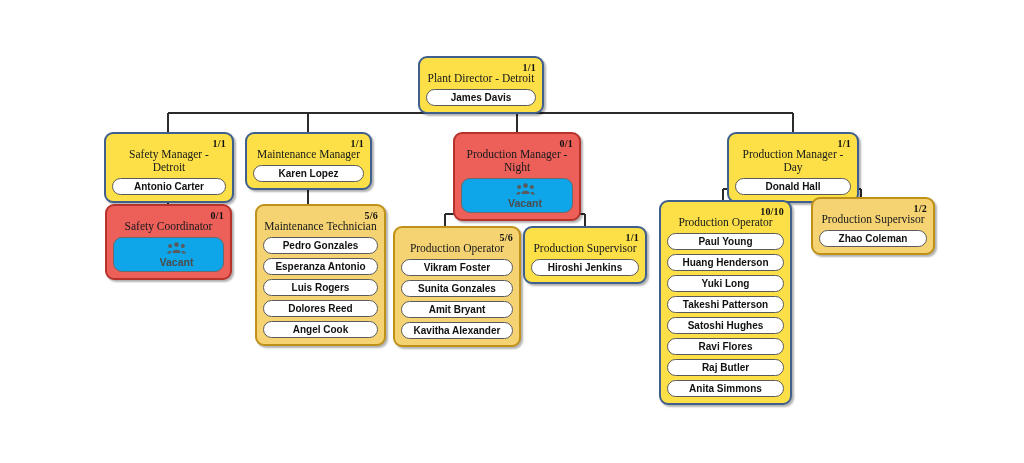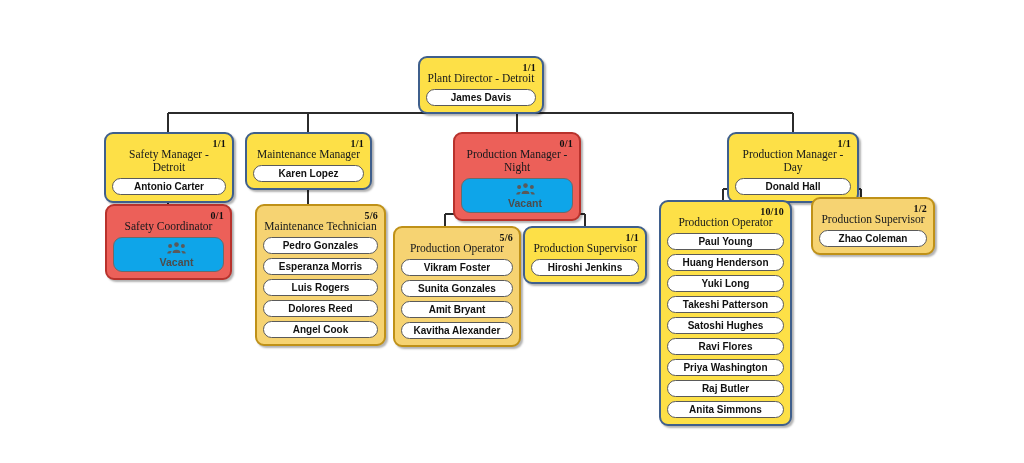--- a/index.html
+++ b/index.html
@@ -225,21 +225,21 @@
         <span class="vacant-label">Vacant</span>
       </div>
     </div>
   </div>
 
   <div class="node yellow" style="left:243px; top:204px; width:131px;">
     <div class="node-count">5/6</div>
     <div class="node-title">Maintenance Technician</div>
     <div class="members">
       <div class="member">Pedro Gonzales</div>
-      <div class="member">Esperanza Morris</div>
+      <div class="member">Esperanza Antonio</div>
       <div class="member">Luis Rogers</div>
       <div class="member">Dolores Reed</div>
       <div class="member">Angel Cook</div>
     </div>
   </div>
 
   <div class="node yellow" style="left:381px; top:226px; width:128px;">
     <div class="node-count">5/6</div>
     <div class="node-title">Production Operator</div>
     <div class="members">
@@ -261,21 +261,20 @@
   <div class="node blue" style="left:659px; top:200px; width:133px;">
     <div class="node-count">10/10</div>
     <div class="node-title">Production Operator</div>
     <div class="members">
       <div class="member">Paul Young</div>
       <div class="member">Huang Henderson</div>
       <div class="member">Yuki Long</div>
       <div class="member">Takeshi Patterson</div>
       <div class="member">Satoshi Hughes</div>
       <div class="member">Ravi Flores</div>
-      <div class="member">Priya Washington</div>
       <div class="member">Raj Butler</div>
       <div class="member">Anita Simmons</div>
     </div>
   </div>
 
   <div class="node yellow" style="left:799px; top:197px; width:124px;">
     <div class="node-count">1/2</div>
     <div class="node-title">Production Supervisor</div>
     <div class="members">
       <div class="member">Zhao Coleman</div>

